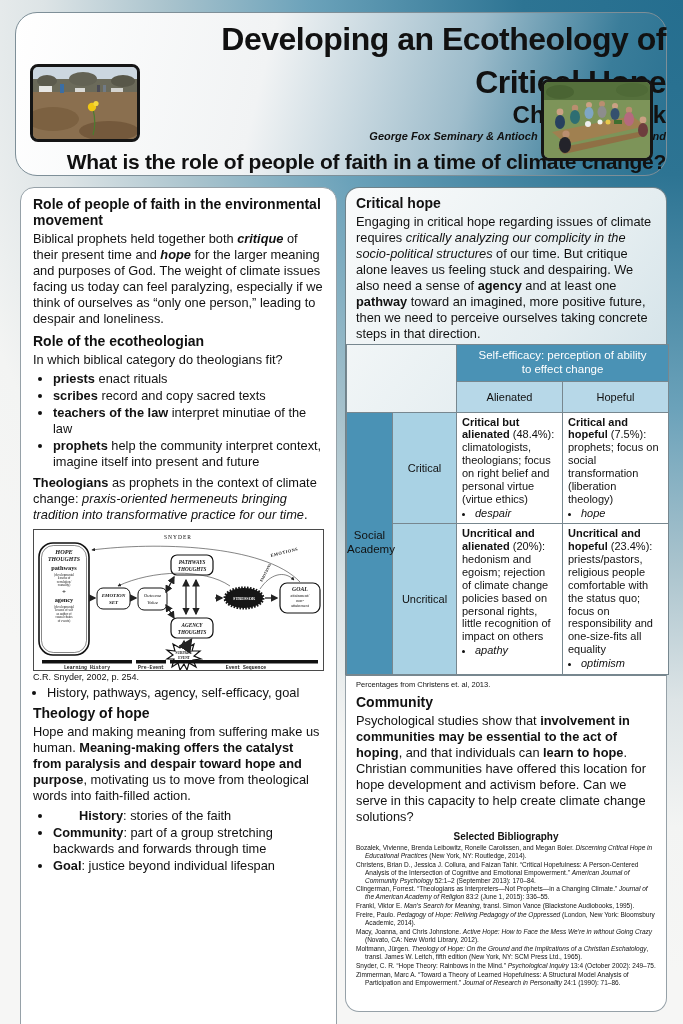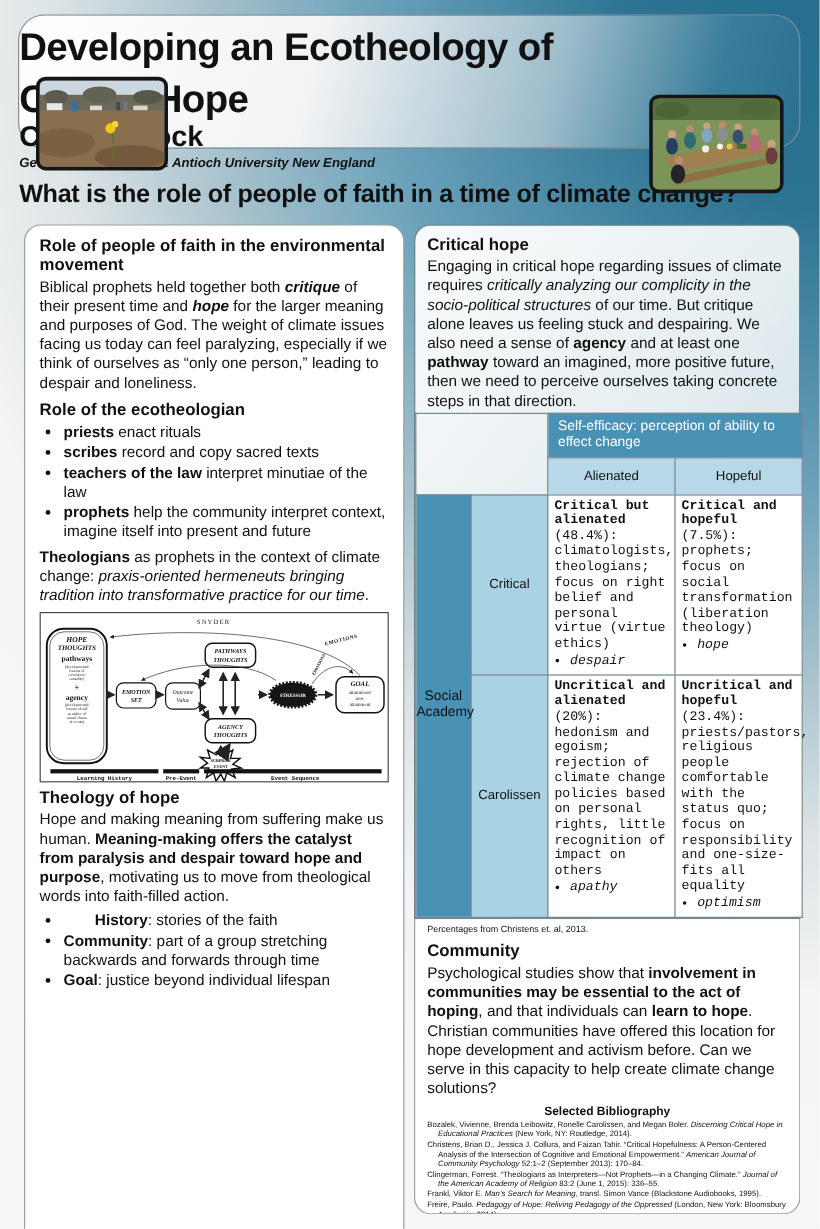--- a/index.html
+++ b/index.html
@@ -7,24 +7,24 @@
   body {
     position:relative; overflow:hidden;
     font-family:"Liberation Sans", sans-serif; color:#111;
     background:
       radial-gradient(130% 95% at 100% 0%,
         #256e8f 0%, #2d7493 18%, #6ba2ba 42%, #a9c3cd 58%,
         #dde4e6 72%, #f3f4f3 85%, #f6f6f5 100%);
   }
   
   .header-box {
-    position:absolute; left:15px; top:12px; width:652px; height:112px;
+    position:absolute; left:15px; top:12px; width:652px; height:164px;
     border:1px solid #7e8f98; border-radius:22px;
     background:linear-gradient(104deg,#ffffff 0%,#f1f3f4 38%,#9dbccb 68%,#3a7d9a 88%,#2a7191 100%);
-    text-align:left;
+    text-align:right;
   }
   .title { font-size:32px; font-weight:700; line-height:1.07; margin-top:9px; letter-spacing:-0.5px; }
   .author { font-size:24px; font-weight:700; margin-top:2px; }
   .affil { font-size:11px; font-weight:700; font-style:italic; margin-top:1px; }
   .question { font-size:21px; font-weight:700; margin-top:8px; letter-spacing:-0.3px; }
   .photo { position:absolute; border:3px solid #151515; border-radius:8px; overflow:hidden; background:#888; }
   .photo-left { left:14px; top:51px; width:110px; height:78px; }
   .photo-right { right:13px; top:66px; width:112px; height:82px; }
   .photo svg { display:block; }
 
@@ -52,25 +52,25 @@
   .box-critical {
     background:linear-gradient(128deg,#fafbfb 0%,#e4edf0 45%,#b9d2dd 100%);
     border:1px solid #6f828a; border-bottom:none; border-radius:14px 14px 0 0;
     padding:7px 10px 0;
   }
   .box-critical .h { margin-top:0; }
   .box-critical p { font-size:12.8px; line-height:1.25; margin:0 0 2px; }
   table.eff { border-collapse:collapse; width:322px; margin:0 -10px; margin-top:2px; table-layout:fixed; font-size:11px; }
   table.eff td { border:1px solid #77878f; vertical-align:top; }
   td.blank { border:none; background:transparent; }
-  .th-main { background:#4A92B5; color:#fff; vertical-align:middle !important; font-size:11.5px; padding:4px 8px; line-height:1.2;margin-top:19px; }
+  .th-main { background:#4A92B5; color:#fff; text-align:center; vertical-align:middle !important; font-size:11.5px; padding:4px 20px; line-height:1.2;margin-top:19px; }
   .th-sub  { background:#B7D8E8; text-align:center; vertical-align:middle !important; padding:9px 2px; }
   .th-side { background:#4A92B5; text-align:center; vertical-align:middle !important; font-size:11.5px; line-height:1.2; }
   .th-row  { background:#A9D2E4; text-align:center; vertical-align:middle !important; }
-  td.cell { background:#fff; padding:3px 5px 4px; line-height:1.17;font-family:Liberation Mono, monospace; }
+  td.cell { background:#fff; padding:3px 5px 4px; line-height:1.17; }
   td.cell ul { margin:1px 0 0; padding-left:13px; font-style:italic; }
   .box-bottom {
     background:#fff; border:1px solid #96a1a8; border-top-color:#77878f;
     border-radius:0 0 14px 14px; padding:4px 10px 8px; flex:1; overflow:hidden;
   }
   .note { font-size:7.5px; margin:0 0 5px; }
   .box-bottom p.body { font-size:12.8px; line-height:1.25; }
   .bib-h { font-size:10px; font-weight:700; text-align:center; margin:5px 0 2px; }
   .bib { font-size:6.5px; line-height:1.22; padding-left:9px; text-indent:-9px; margin-bottom:1px; }
 
@@ -140,20 +140,21 @@
   <div class="author">Cherice Bock</div>
   <div class="affil">George Fox Seminary &amp; Antioch University New England</div>
   <div class="question">What is the role of people of faith in a time of climate change?</div>
 </div>
 
 <div class="col-left">
   <div class="h">Role of people of faith in the environmental movement</div>
   <p class="body"><span>Biblical prophets held together both </span><span style="font-weight: 700; font-style: italic;">critique</span><span> of their present time and </span><span style="font-weight: 700; font-style: italic;">hope</span><span> for the larger meaning and purposes of God. The weight of climate issues facing us today can feel paralyzing, especially if we think of ourselves as “only one person,” leading to despair and loneliness.</span></p>
 
   <div class="h">Role of the ecotheologian</div>
+  <p class="body" style="margin-bottom:3px">In which biblical category do theologians fit?</p>
   <ul class="blt">
     <li><span style="font-weight: 700;">priests</span><span> enact rituals</span></li>
     <li><span style="font-weight: 700;">scribes</span><span> record and copy sacred texts</span></li>
     <li><span style="font-weight: 700;">teachers of the law</span><span> interpret minutiae of the law</span></li>
     <li><span style="font-weight: 700;">prophets</span><span> help the community interpret context, imagine itself into present and future</span></li>
   </ul>
   <p class="body"><span style="font-weight: 700;">Theologians</span><span> as prophets in the context of climate change: </span><span style="font-style: italic;">praxis-oriented hermeneuts bringing tradition into transformative practice for our time</span><span>.</span></p>
 
   <div class="diagram">
     <svg width="289" height="140" viewBox="0 0 289 140">
@@ -235,20 +236,24 @@
       <g>
         <rect x="8" y="130" width="90" height="3.5" fill="#111"></rect>
         <rect x="102" y="130" width="30" height="3.5" fill="#111"></rect>
         <rect x="136" y="130" width="148" height="3.5" fill="#111"></rect>
         <text x="53" y="139" class="mono" font-size="4.8" text-anchor="middle">Learning History</text>
         <text x="117" y="139" class="mono" font-size="4.8" text-anchor="middle">Pre-Event</text>
         <text x="212" y="139" class="mono" font-size="4.8" text-anchor="middle">Event Sequence</text>
       </g>
     </svg>
   </div>
+  <div class="caption">C.R. Snyder, 2002, p. 254.</div>
+  <ul class="single">
+    <li>History, pathways, agency, self-efficacy, goal</li>
+  </ul>
 
   <div class="h">Theology of hope</div>
   <p class="body" style="margin-bottom:4px"><span>Hope and making meaning from suffering make us human. </span><span style="font-weight: 700;">Meaning-making offers the catalyst from paralysis and despair toward hope and purpose</span><span>, motivating us to move from theological words into faith-filled action.</span></p>
   <ul class="blt">
     <li><span style="font-weight: 700; padding-left: 26px;">History</span><span>: stories of the faith</span></li>
     <li><span style="font-weight: 700;">Community</span><span>: part of a group stretching backwards and forwards through time</span></li>
     <li><span style="font-weight: 700;">Goal</span><span>: justice beyond individual lifespan</span></li>
   </ul>
 </div>
 
@@ -283,21 +288,21 @@
               </ul>
         </td>
         <td class="cell">
           <div><span style="font-weight: 700;">Critical and hopeful</span><span> (7.5%): prophets; focus on social transformation (liberation theology)</span></div>
           <ul>
                 <li>hope</li>
               </ul>
         </td>
       </tr>
       <tr>
-        <td class="th-row">Carolissen</td>
+        <td class="th-row">Uncritical</td>
         <td class="cell">
           <div><span style="font-weight: 700;">Uncritical and alienated</span><span> (20%): hedonism and egoism; rejection of climate change policies based on personal rights, little recognition of impact on others</span></div>
           <ul>
                 <li>apathy</li>
               </ul>
         </td>
         <td class="cell">
           <div><span style="font-weight: 700;">Uncritical and hopeful</span><span> (23.4%): priests/pastors, religious people comfortable with the status quo; focus on responsibility and one-size-fits all equality</span></div>
           <ul>
                 <li>optimism</li>

